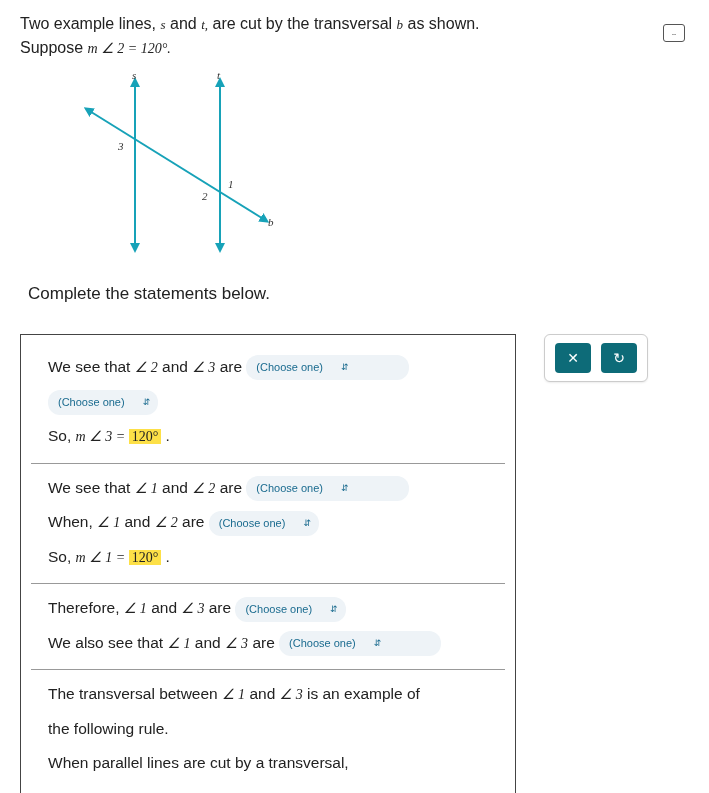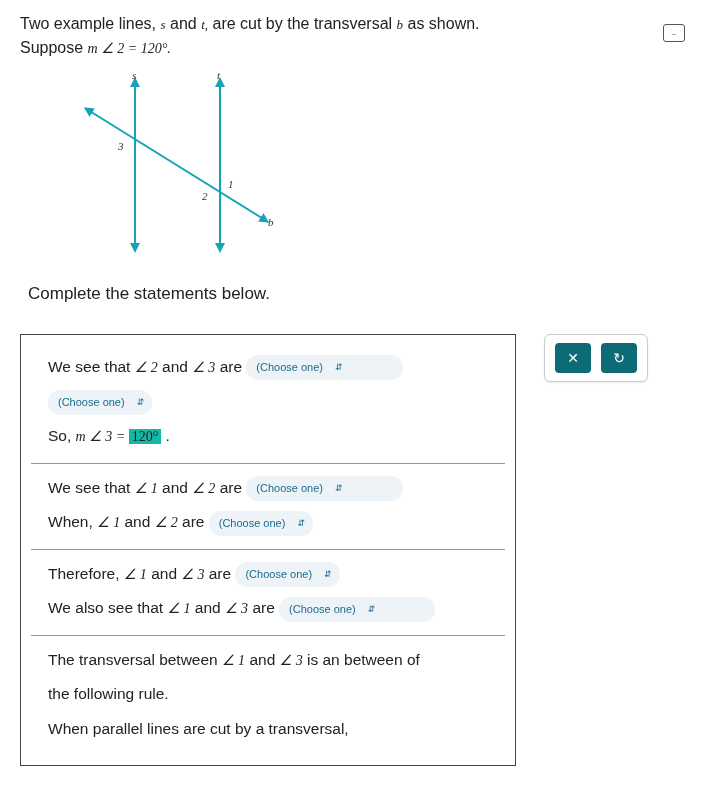--- a/index.html
+++ b/index.html
@@ -44,34 +44,34 @@
   .answer-box .line { margin: 2px 13px; }
   .sep { border-top: 1px solid #999; margin: 10px -4px 8px -4px; }
   .dropdown {
     display: inline-flex;
     align-items: center;
     background: #eef3f7;
     border-radius: 12px;
     padding: 1px 8px 1px 10px;
     font-size: 11px;
     color: #1a6b8f;
-    gap: 12px;
+    gap: 18px;
     vertical-align: middle;
     cursor: pointer;
     min-height: 18px;
     justify-content: flex-end;
   }
   .dropdown.wide { padding-right: 60px; }
   .dd-caret {
     font-size: 9px;
     color: #1a6b8f;
     line-height: 1;
   }
   .highlight-val {
-    background: #14b8a6;
+    background: #fde047;
     padding: 0 3px;
     font-family: 'Times New Roman', serif;
     font-size: 14px;
   }
   .btn-panel {
     display: flex;
     gap: 10px;
     background: #fff;
     border: 1px solid #ccc;
     border-radius: 6px;
@@ -158,20 +158,23 @@
     </div>
 
     <div class="line">
       <span>When, </span><span class="math-sm">∠ 1</span><span> and </span><span class="math-sm">∠ 2</span><span> are </span>
       <span class="dropdown">
           <span>(Choose one)</span>
           <span class="dd-caret">⇵</span>
         </span>
     </div>
 
+    <div class="line">
+      <span>So, </span><span class="math-sm">m ∠ 1 = </span><span class="highlight-val">120°</span><span> .</span>
+    </div>
 
     <div class="sep"></div>
 
     <div class="line">
       <span>Therefore, </span><span class="math-sm">∠ 1</span><span> and </span><span class="math-sm">∠ 3</span><span> are </span>
       <span class="dropdown">
           <span>(Choose one)</span>
           <span class="dd-caret">⇵</span>
         </span>
     </div>
@@ -180,21 +183,21 @@
       <span>We also see that </span><span class="math-sm">∠ 1</span><span> and </span><span class="math-sm">∠ 3</span><span> are </span>
       <span class="dropdown wide">
           <span>(Choose one)</span>
           <span class="dd-caret">⇵</span>
         </span>
     </div>
 
     <div class="sep"></div>
 
     <div class="line">
-      <span>The transversal between </span><span class="math-sm">∠ 1</span><span> and </span><span class="math-sm">∠ 3</span><span> is an between of</span>
+      <span>The transversal between </span><span class="math-sm">∠ 1</span><span> and </span><span class="math-sm">∠ 3</span><span> is an example of</span>
     </div>
     <div class="line"><span>the following rule.</span></div>
     <div class="line"><span>When parallel lines are cut by a transversal,</span></div>
 
   </div>
 
   <div class="btn-panel">
     <button class="btn">
         <span>✕</span>
       </button>

